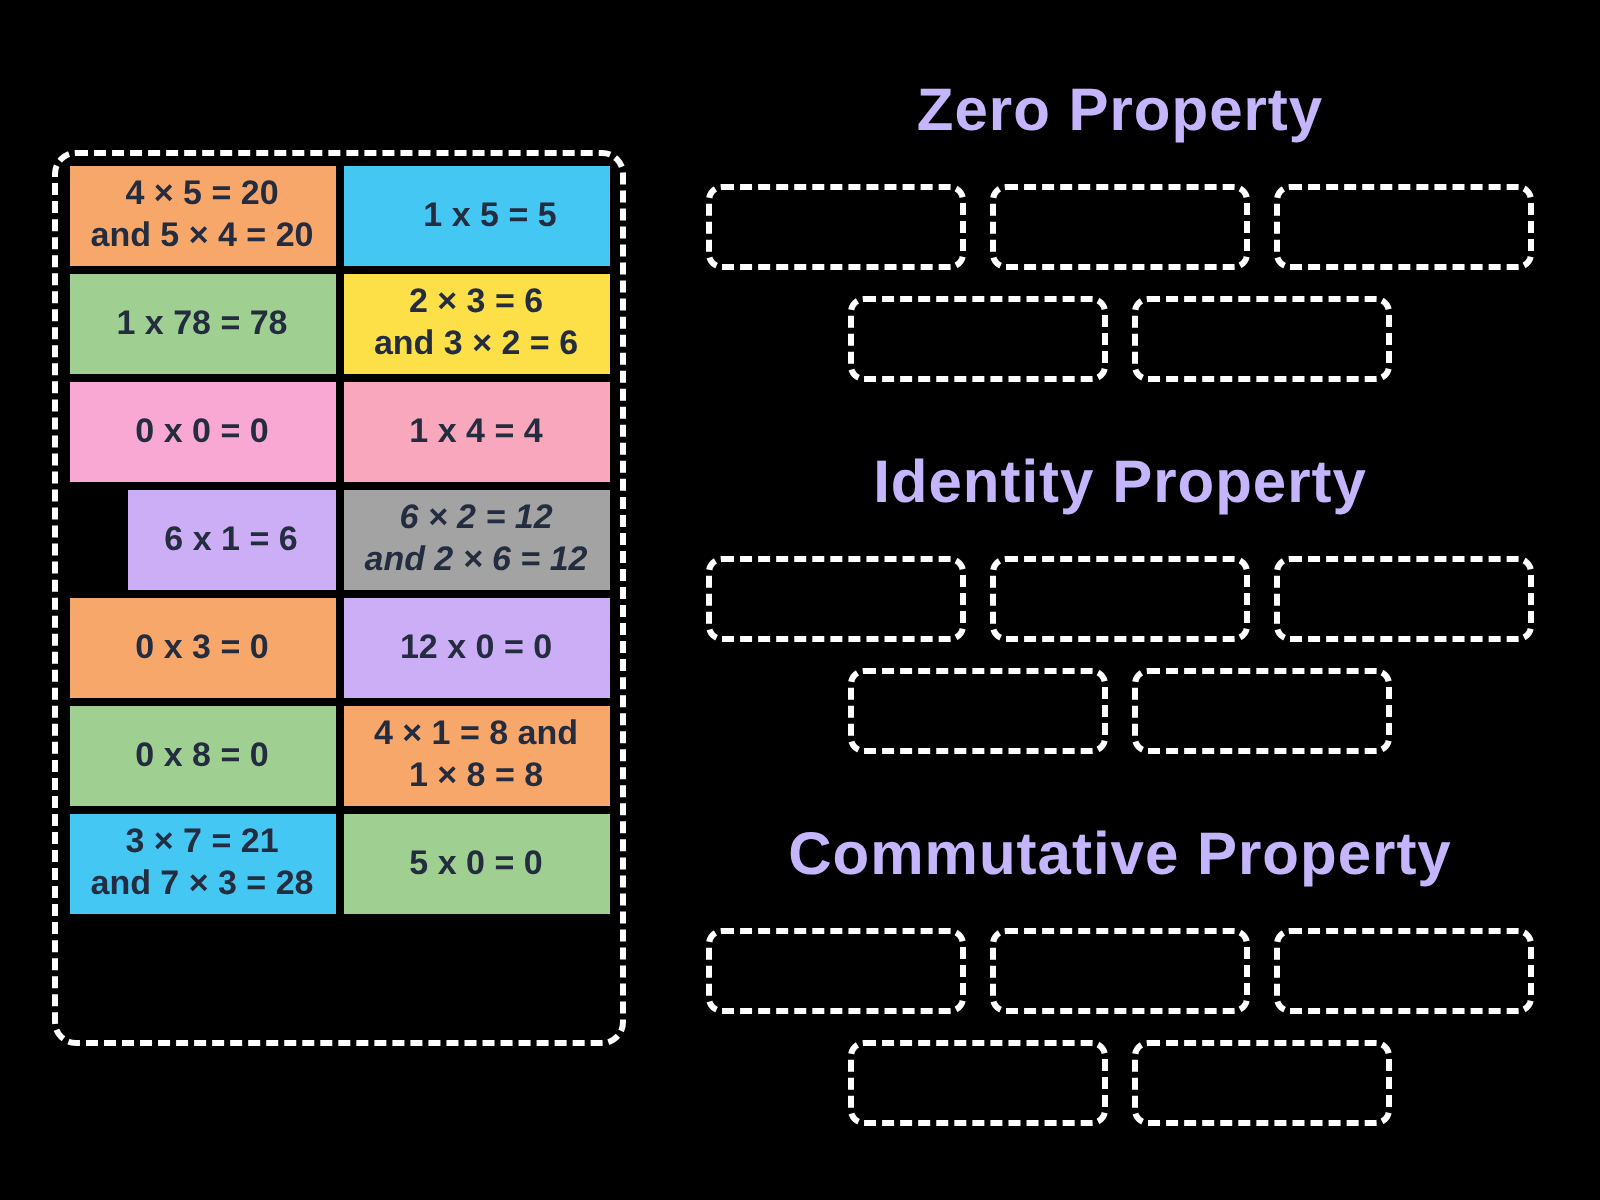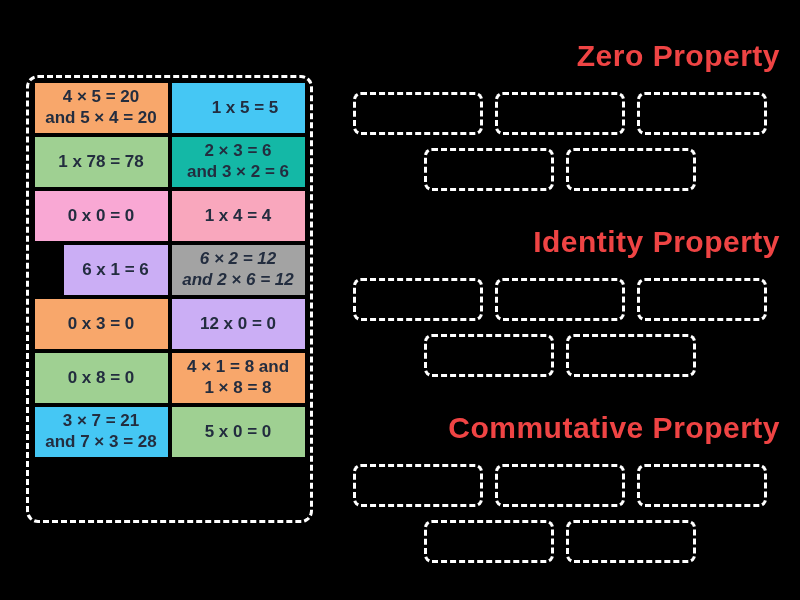--- a/index.html
+++ b/index.html
@@ -12,21 +12,21 @@
     display:grid;grid-template-columns:133px 133px;grid-template-rows:repeat(8,50px);
     gap:4px;padding:5px 3px;align-content:start;justify-content:center;}
   .card{display:flex;flex-direction:column;align-items:center;justify-content:center;
     font-size:17px;font-weight:600;color:#232d3f;line-height:1.22;text-align:center;
     cursor:grab;}
   .card span{display:block;white-space:nowrap;}
 
   
   .board{position:absolute;left:340px;top:0;width:440px;}
   .group{position:absolute;left:0;width:440px;}
-  .group-title{color:#ef4444;font-size:30px;font-weight:700;text-align:right;
+  .group-title{color:#c4b5fd;font-size:30px;font-weight:700;text-align:center;
     margin:0 0 16px 0;line-height:40px;letter-spacing:.5px;}
   .slot-row{display:flex;justify-content:center;gap:12px;margin-bottom:13px;}
   .slot{width:130px;height:43px;border:3px dashed #fff;border-radius:8px;
     box-sizing:border-box;background:transparent;}
   .g-zero{top:36px;} .g-identity{top:222px;} .g-commutative{top:408px;}
 </style>
 </head>
 <body>
 
 <div class="stage">
@@ -37,21 +37,21 @@
       <span>and 5 × 4 = 20</span>
     </div>
     <div class="card" style="background: rgb(69, 199, 244); padding-left: 14px;">
       <span>1 x 5 = 5</span>
       <span></span>
     </div>
     <div class="card" style="background: rgb(159, 208, 146);">
       <span>1 x 78 = 78</span>
       <span></span>
     </div>
-    <div class="card" style="background: #14b8a6; text-align: right;">
+    <div class="card" style="background: #fde047; text-align: right;">
       <span>2 × 3 = 6</span>
       <span>and 3 × 2 = 6</span>
     </div>
     <div class="card" style="background: #f9a8d4;">
       <span>0 x 0 = 0</span>
       <span></span>
     </div>
     <div class="card" style="background: rgb(249, 167, 189);">
       <span>1 x 4 = 4</span>
       <span></span>

